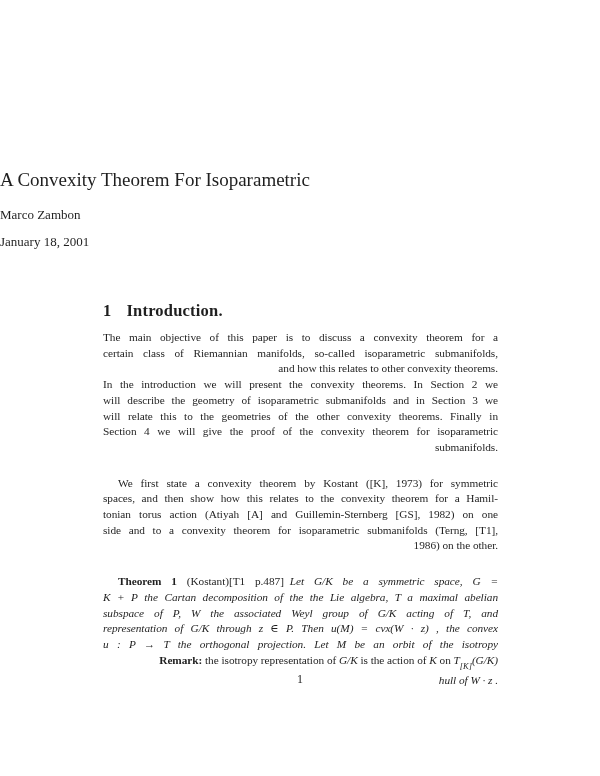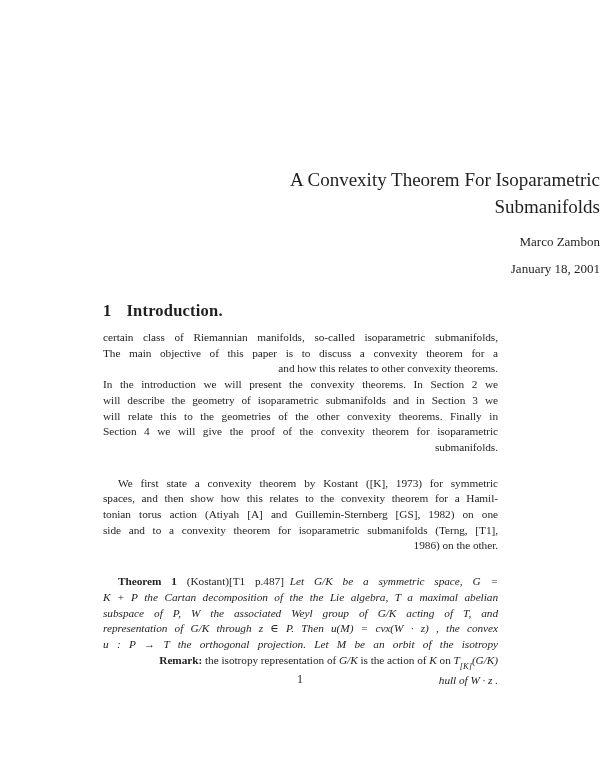--- a/index.html
+++ b/index.html
@@ -4,21 +4,21 @@
 <style>
   html,body{margin:0;padding:0;background:#ffffff;}
   .page{
     position:relative;
     width:600px;height:776px;
     background:#ffffff;
     font-family:"Liberation Serif","DejaVu Serif",serif;
     color:#1f1f1f;
     overflow:hidden;
   }
-  .titleblock{position:absolute;top:166px;left:0;width:600px;text-align:right;}
+  .titleblock{position:absolute;top:166px;left:0;width:600px;text-align:left;}
   .title-line{font-size:19px;line-height:27px;}
   .author{margin-top:13px;font-size:13px;line-height:17px;}
   .date{margin-top:10px;font-size:13px;line-height:17px;}
 
   .section-heading{
     position:absolute;top:301px;left:103px;
     font-size:16.5px;font-weight:bold;letter-spacing:.2px;
   }
   .section-heading .num{margin-right:15px;}
 
@@ -42,31 +42,30 @@
     text-align:center;font-size:12px;
   }
 </style>
 </head>
 <body>
 
 <div class="page">
 
   <div class="titleblock">
     <div class="title-line">A Convexity Theorem For Isoparametric</div>
-    <div class="title-line">Submanifolds</div>
     <div class="author">Marco Zambon</div>
     <div class="date">January 18, 2001</div>
   </div>
 
   <div class="section-heading"><span class="num">1</span><span>Introduction.</span></div>
 
   <div class="body-text">
 
+    <div class="ln j">The main objective of this paper is to discuss a convexity theorem for a</div>
     <div class="ln j">certain class of Riemannian manifolds, so-called isoparametric submanifolds,</div>
-    <div class="ln j">The main objective of this paper is to discuss a convexity theorem for a</div>
     <div class="ln l">and how this relates to other convexity theorems.</div>
 
     <div class="ln j">In the introduction we will present the convexity theorems. In Section 2 we</div>
     <div class="ln j">will describe the geometry of isoparametric submanifolds and in Section 3 we</div>
     <div class="ln j">will relate this to the geometries of the other convexity theorems. Finally in</div>
     <div class="ln j">Section 4 we will give the proof of the convexity theorem for isoparametric</div>
     <div class="ln l">submanifolds.</div>
 
     <div class="ln j ind gapA">We first state a convexity theorem by Kostant ([K], 1973) for symmetric</div>
     <div class="ln j">spaces, and then show how this relates to the convexity theorem for a Hamil-</div>

